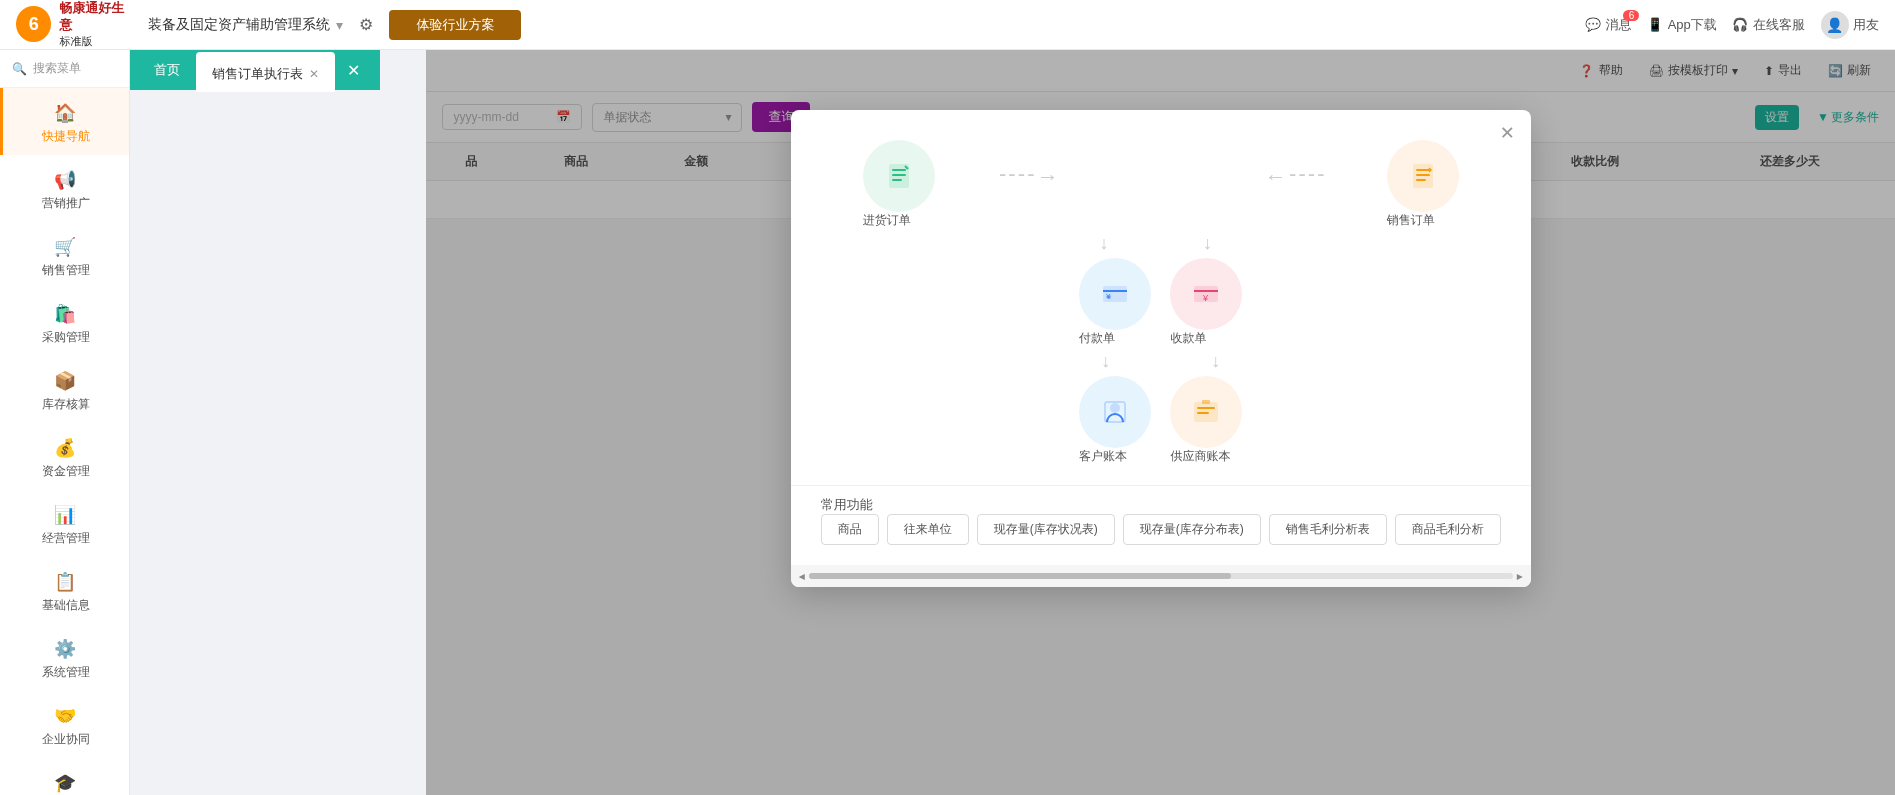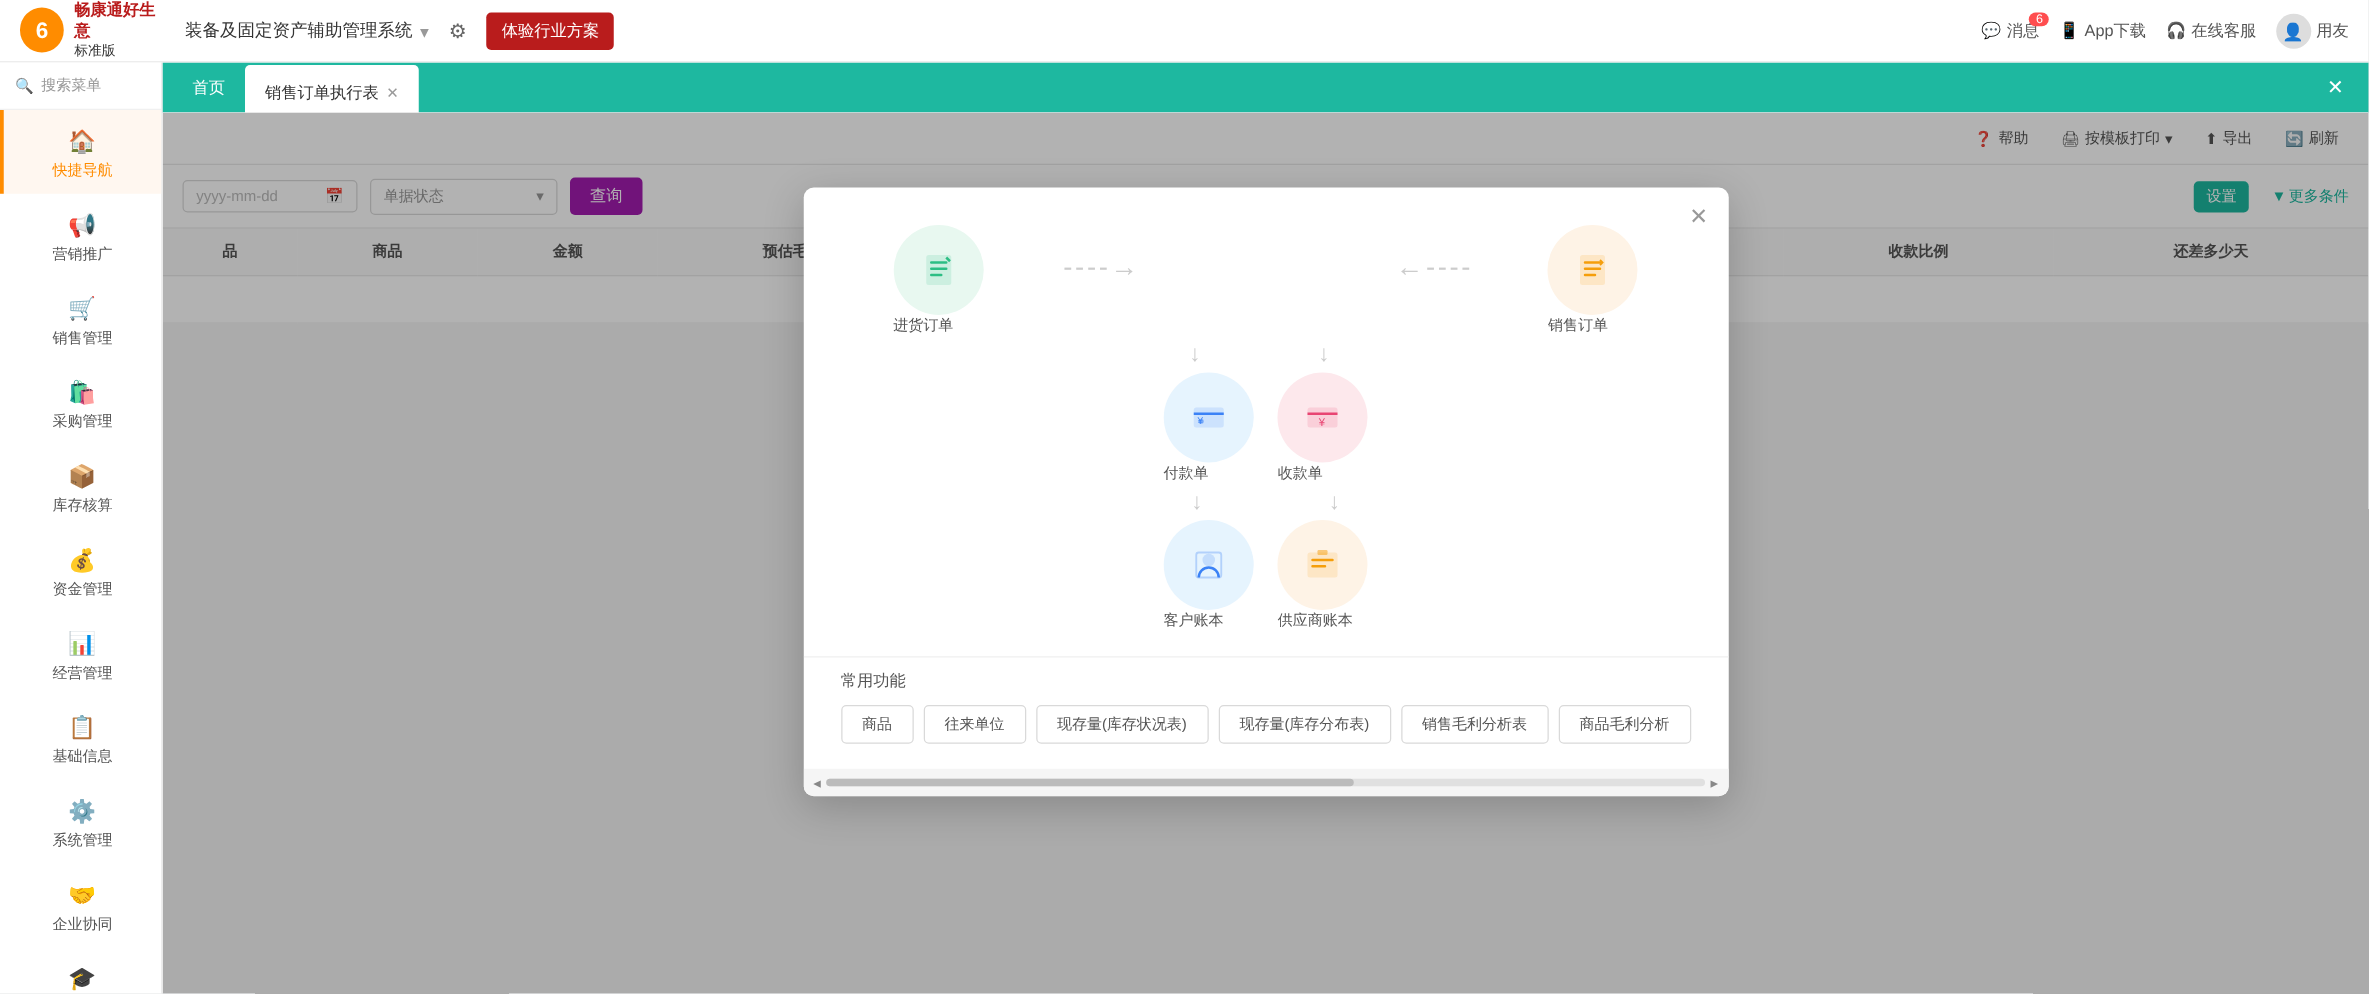--- a/index.html
+++ b/index.html
@@ -10,39 +10,39 @@
       display: flex; align-items: center; height: 50px;
       background: #fff; border-bottom: 1px solid #e8e8e8;
       padding: 0 16px; gap: 12px;
     }
     .logo-area { display: flex; align-items: center; gap: 8px; width: 120px; }
     .logo-icon { width: 36px; height: 36px; background: #ff8c00; border-radius: 50%; display: flex; align-items: center; justify-content: center; color: #fff; font-size: 18px; font-weight: bold; }
     .logo-text { font-size: 11px; color: #333; line-height: 1.3; }
     .logo-text .brand { color: #b91c1c; font-weight: bold; font-size: 13px; }
     .system-title { display: flex; align-items: center; gap: 6px; color: #333; font-size: 14px; font-weight: 500; }
     .gear-btn { color: #666; font-size: 16px; cursor: pointer; padding: 4px; }
-    .trial-btn { background: #b91c1c; color: #fff; border: none; border-radius: 4px; padding: 6px 12px; font-size: 13px; cursor: pointer; white-space: nowrap; font-family: Liberation Mono, monospace; }
+    .trial-btn { background: #a16207; color: #fff; border: none; border-radius: 4px; padding: 6px 27px; font-size: 13px; cursor: pointer; white-space: nowrap; font-family: Liberation Mono, monospace; }
     .top-right { margin-left: auto; display: flex; align-items: center; gap: 16px; }
     .top-right-item { display: flex; align-items: center; gap: 4px; color: #555; cursor: pointer; font-size: 13px; position: relative; }
     .badge { background: #ff4d4f; color: #fff; border-radius: 10px; font-size: 10px; padding: 0 4px; position: absolute; top: -6px; right: -8px; min-width: 16px; text-align: center; }
     .avatar { width: 28px; height: 28px; background: #ddd; border-radius: 50%; display: flex; align-items: center; justify-content: center; color: #999; font-size: 14px; }
 
     
     .main-layout { display: flex; height: 745px; }
 
     
     .sidebar { width: 130px; background: #fff; border-right: 1px solid #e8e8e8; display: flex; flex-direction: column; }
     .sidebar-search { padding: 10px 12px; border-bottom: 1px solid #f0f0f0; display: flex; align-items: center; gap: 6px; color: #999; font-size: 12px; cursor: pointer; }
     .sidebar-nav { flex: 1; overflow-y: auto; }
     .sidebar-item { display: flex; flex-direction: column; align-items: center; padding: 14px 8px 10px; cursor: pointer; color: #555; font-size: 12px; gap: 4px; border-left: 3px solid transparent; }
     .sidebar-item.active { background: #fff7f0; color: #ff8c00; border-left-color: #ff8c00; }
     .sidebar-item .icon { font-size: 18px; }
 
     
-    .content-area { flex: 1; display: flex; flex-direction: column; overflow: hidden; }
+    .content-area { flex: 1; display: flex; flex-direction: row; overflow: hidden; gap: 46px; }
 
     
     .tab-bar { display: flex; align-items: center; background: #1eb8a0; height: 40px; padding: 0 8px; }
     .tab-item { display: flex; align-items: center; gap: 6px; padding: 0 16px; height: 40px; cursor: pointer; color: rgba(255,255,255,0.8); font-size: 13px; }
     .tab-item.active { background: #fff; color: #333; border-radius: 4px 4px 0 0; margin-top: 4px; padding-top: 4px; }
     .tab-item.home { color: #fff; }
     .tab-close { font-size: 12px; color: #999; cursor: pointer; }
 
     
     .page-content { flex: 1; background: #f5f5f5; position: relative; overflow: hidden; }
@@ -78,21 +78,21 @@
     .flow-circle.red { background: #fdecea; color: #e84040; }
     .flow-circle.purple { background: #f0ecfb; color: #8b5cf6; }
     .flow-circle.orange { background: #fef3e6; color: #f59e0b; }
     .flow-circle.blue { background: #e6f4fe; color: #3b82f6; }
     .flow-circle.pink { background: #fde8ec; color: #e84472; }
     .flow-label { font-size: 12px; color: #555; }
     .flow-col { display: flex; flex-direction: column; align-items: flex-start; }
 
     
     .common-funcs { padding: 10px 30px 20px; border-top: 1px solid #f0f0f0; }
-    .common-funcs-title { font-size: 13px; color: #555; margin-bottom: 10px; font-weight: 500; }
+    .common-funcs-title { font-size: 13px; color: #555; margin-bottom: 0; font-weight: 500; }
     .func-buttons { display: flex; flex-wrap: wrap; gap: 8px; }
     .func-btn { border: 1px solid #d9d9d9; background: #fff; border-radius: 4px; padding: 6px 16px; font-size: 12px; color: #555; cursor: pointer; white-space: nowrap; }
 
     
     .modal-scroll-bar { background: #f5f5f5; padding: 4px 8px; display: flex; align-items: center; gap: 4px; }
     .scroll-track { flex: 1; background: #e0e0e0; border-radius: 4px; height: 6px; }
     .scroll-thumb { width: 60%; background: #bbb; border-radius: 4px; height: 6px; }
     .scroll-arrow { color: #888; cursor: pointer; font-size: 12px; }
   </style>
 </head>

